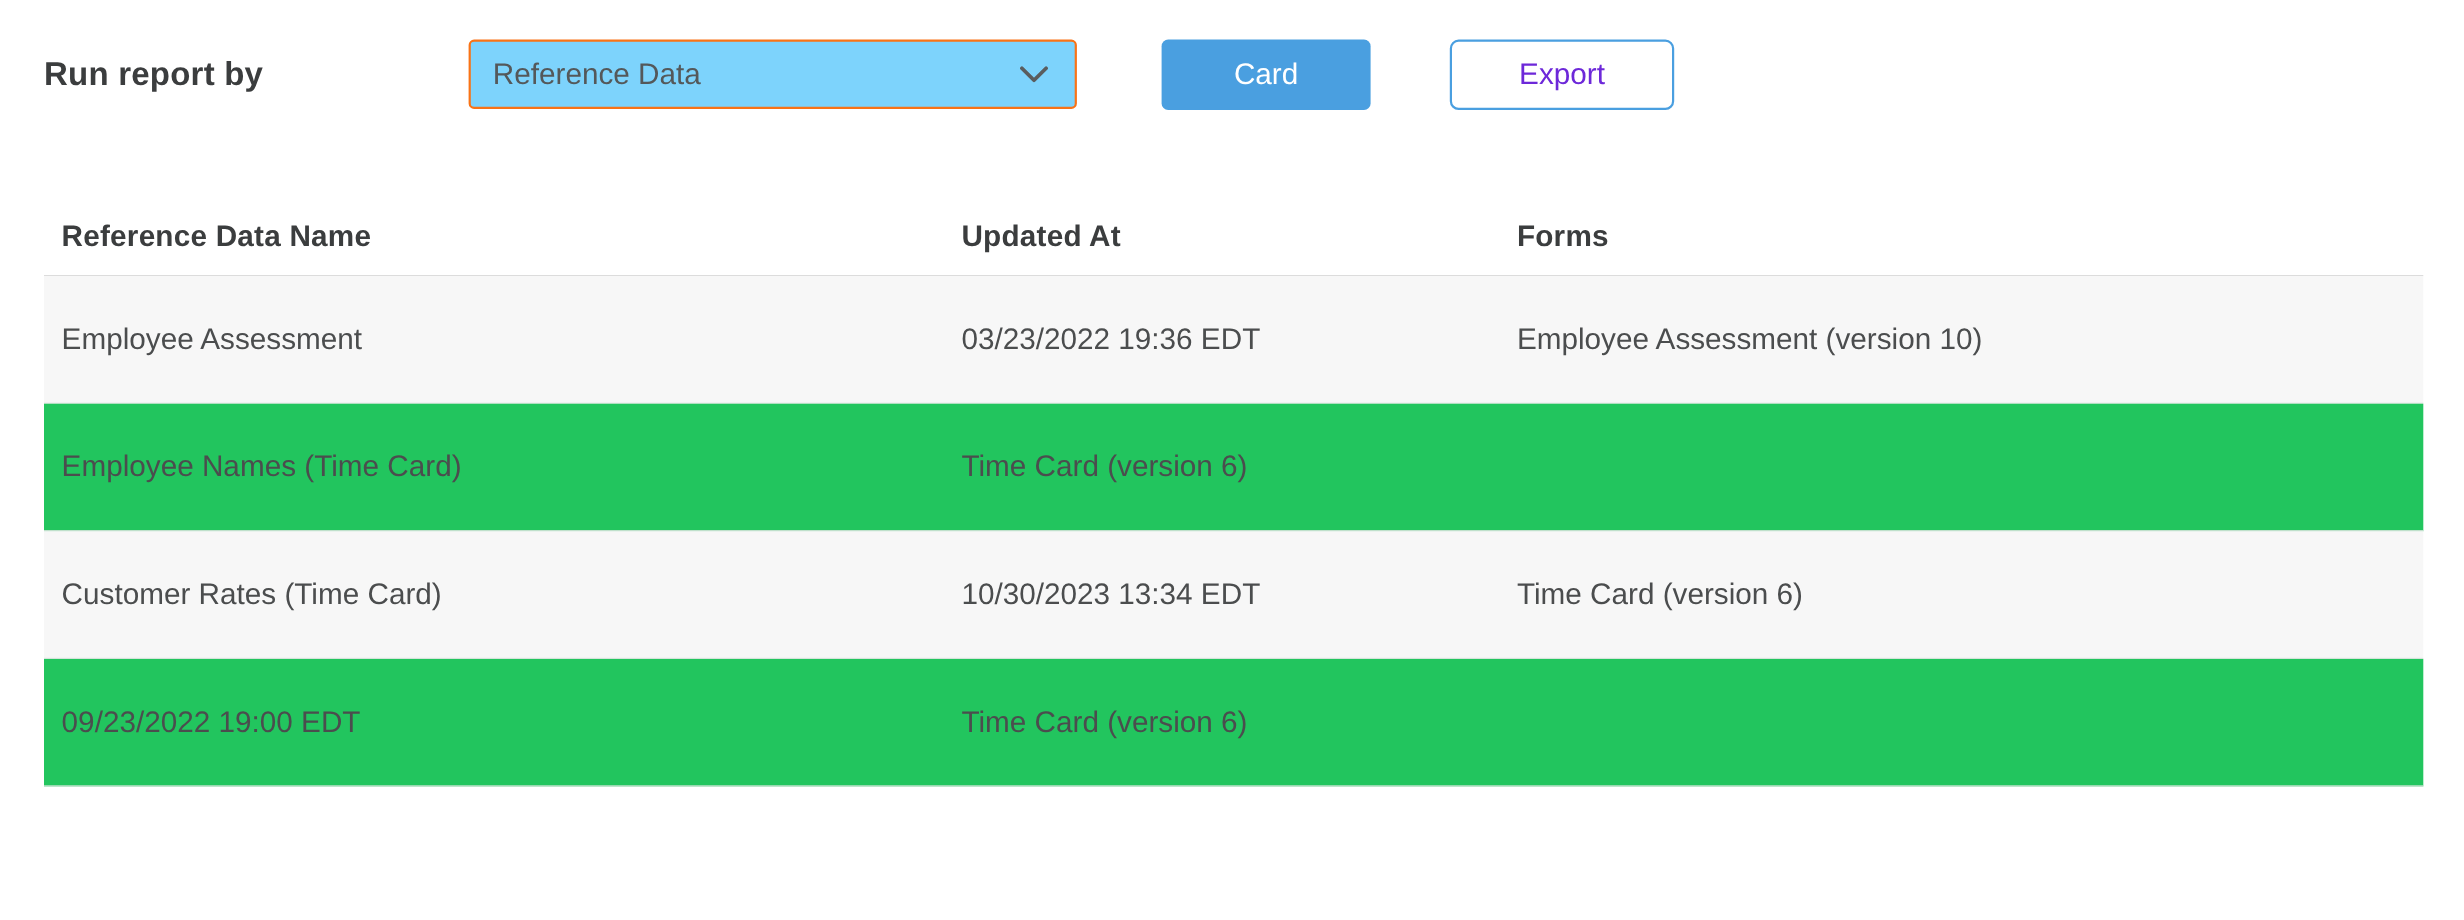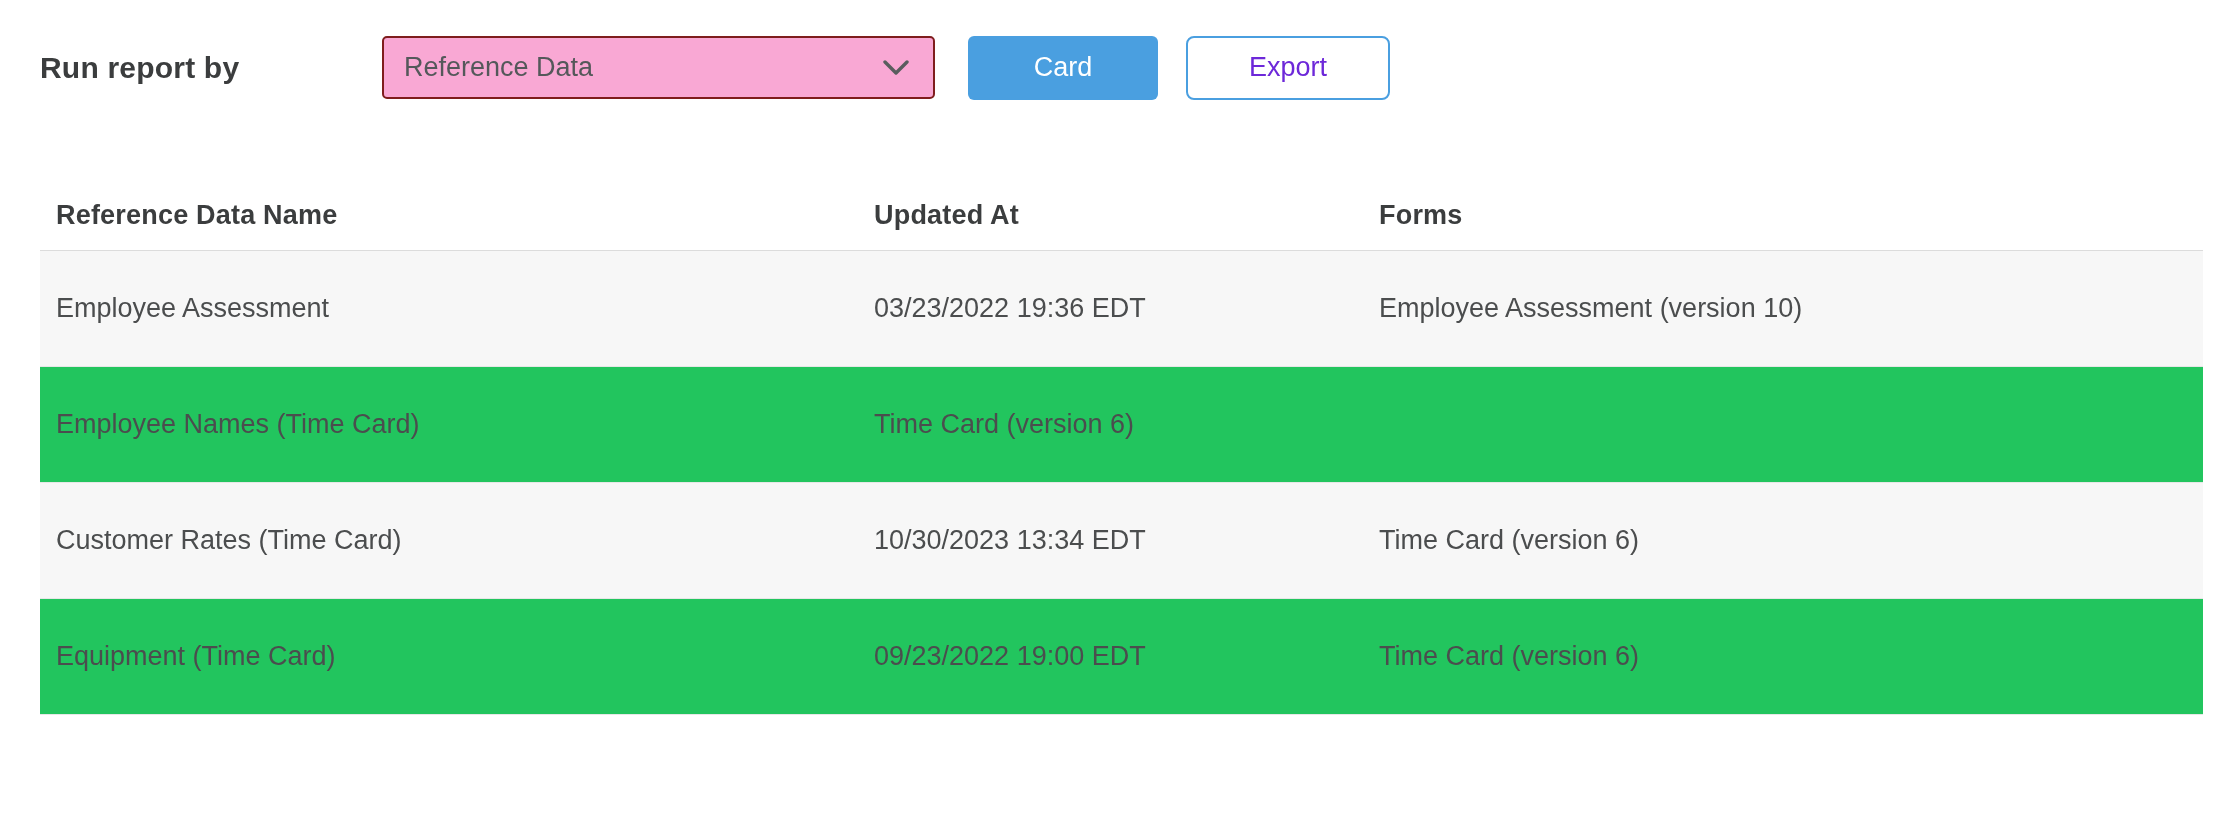--- a/index.html
+++ b/index.html
@@ -13,35 +13,36 @@
     -webkit-font-smoothing: antialiased;
   }
 
   
   .topbar {
     display: flex;
     align-items: center;
     padding: 35px 18px 0 40px;
     height: 65px;
     box-sizing: content-box;
+    gap: 44px;
   }
   .run-label {
     font-size: 30px;
     font-weight: 700;
     color: #3b3d3e;
     width: 342px;
     flex: 0 0 342px;
     letter-spacing: 0.2px;
   }
   .dropdown {
     width: 553px;
     height: 63px;
-    border: 2px solid #7f1d1d;
+    border: 2px solid #f97316;
     border-radius: 5px;
-    background: #f9a8d4;
+    background: #7dd3fc;
     display: flex;
     align-items: center;
     justify-content: space-between;
     padding: 0 24px 0 20px;
     box-sizing: border-box;
     cursor: pointer;
     text-align: center;
   }
   .dropdown .dd-text {
     font-size: 27px;
@@ -149,18 +150,17 @@
     <div class="cell">Time Card (version 6)</div>
   </div>
 
   <div class="trow">
     <div class="cell">Customer Rates (Time Card)</div>
     <div class="cell">10/30/2023 13:34 EDT</div>
     <div class="cell">Time Card (version 6)</div>
   </div>
 
   <div class="trow">
-    <div class="cell">Equipment (Time Card)</div>
     <div class="cell">09/23/2022 19:00 EDT</div>
     <div class="cell">Time Card (version 6)</div>
   </div>
 </div>
 </div>
 
 </body></html>

